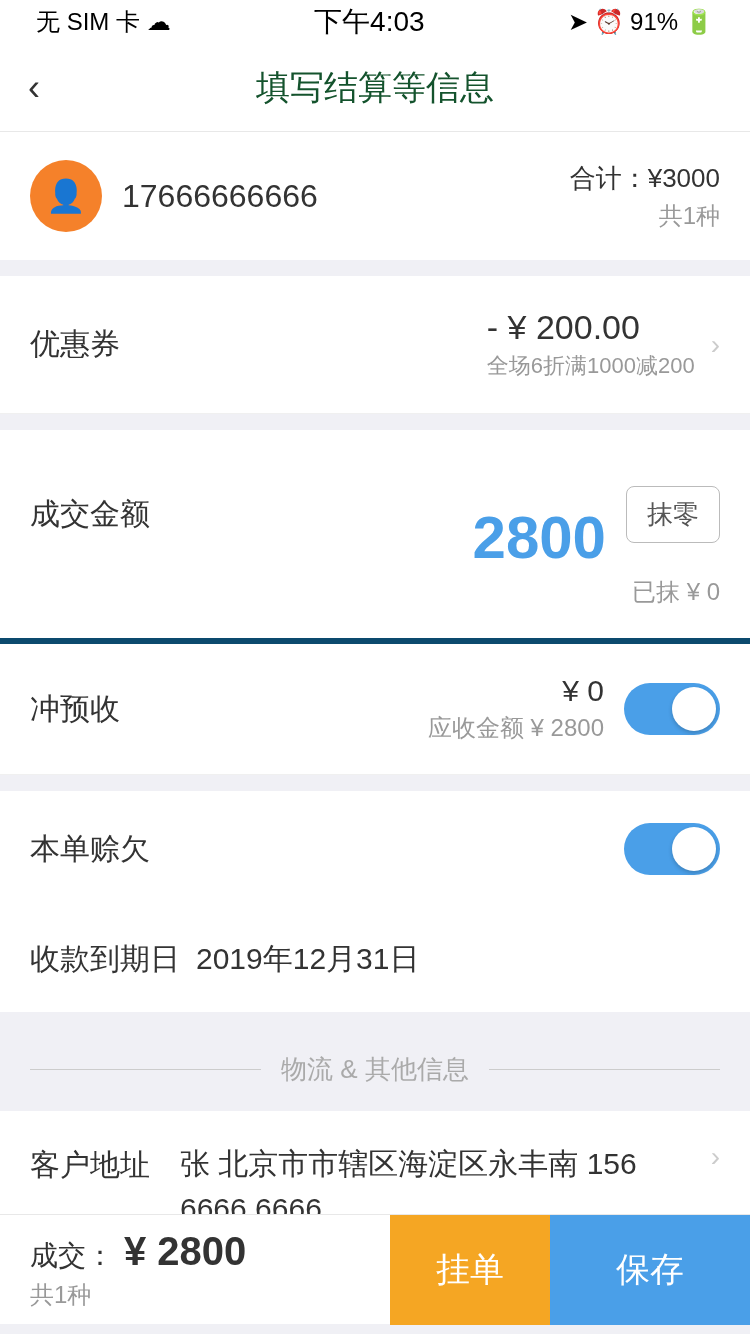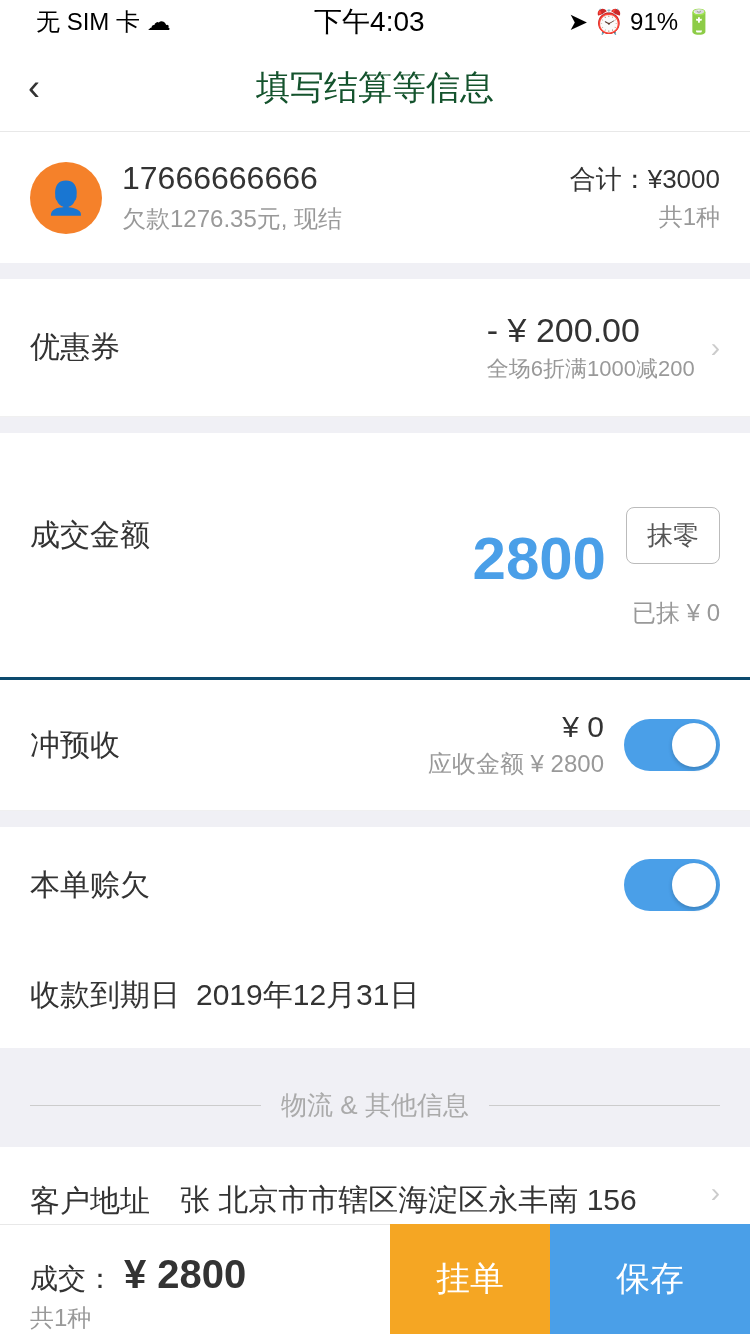--- a/index.html
+++ b/index.html
@@ -143,22 +143,22 @@
       margin-top: 4px;
     }
     .chevron-right {
       color: #ccc;
       font-size: 28px;
     }
 
     
     .deal-section {
       background: #fff;
-      padding: 48px 30px;
-      border-bottom: 3px solid #0c4a6e;
+      padding: 30px 30px;
+      border-bottom: 6px solid #0c4a6e;
     }
     .deal-row {
       display: flex;
       align-items: center;
       justify-content: space-between;
     }
     .deal-label {
       font-size: 30px;
       color: #333;
     }
@@ -310,27 +310,27 @@
     .address-value {
       font-size: 30px;
       color: #333;
       flex: 1;
       line-height: 1.5;
     }
 
     
     .bottom-area {
       position: fixed;
-      bottom: 0;
+      bottom: 10px;
       left: 0;
       width: 750px;
       height: 110px;
       background: #fff;
       display: flex;
-      align-items: flex-end;
+      align-items: center;
       border-top: 1px solid #e8e8e8;
     }
     .bottom-summary {
       flex: 1;
       padding: 0 30px;
     }
     .bottom-deal {
       display: flex;
       align-items: baseline;
       gap: 10px;
@@ -401,21 +401,20 @@
   <div class="nav-title">填写结算等信息</div>
 </div>
 
 <div class="content">
 
   <div class="customer-card">
     <div class="customer-left">
       <div class="avatar">👤</div>
       <div class="customer-info">
         <div class="phone">17666666666</div>
-        <div class="debt">欠款1276.35元, 现结</div>
       </div>
     </div>
     <div class="customer-right">
       <div class="total-label">合计：¥3000</div>
       <div class="total-count">共1种</div>
     </div>
   </div>
 
   <div class="row-item">
     <div class="row-label">优惠券</div>

